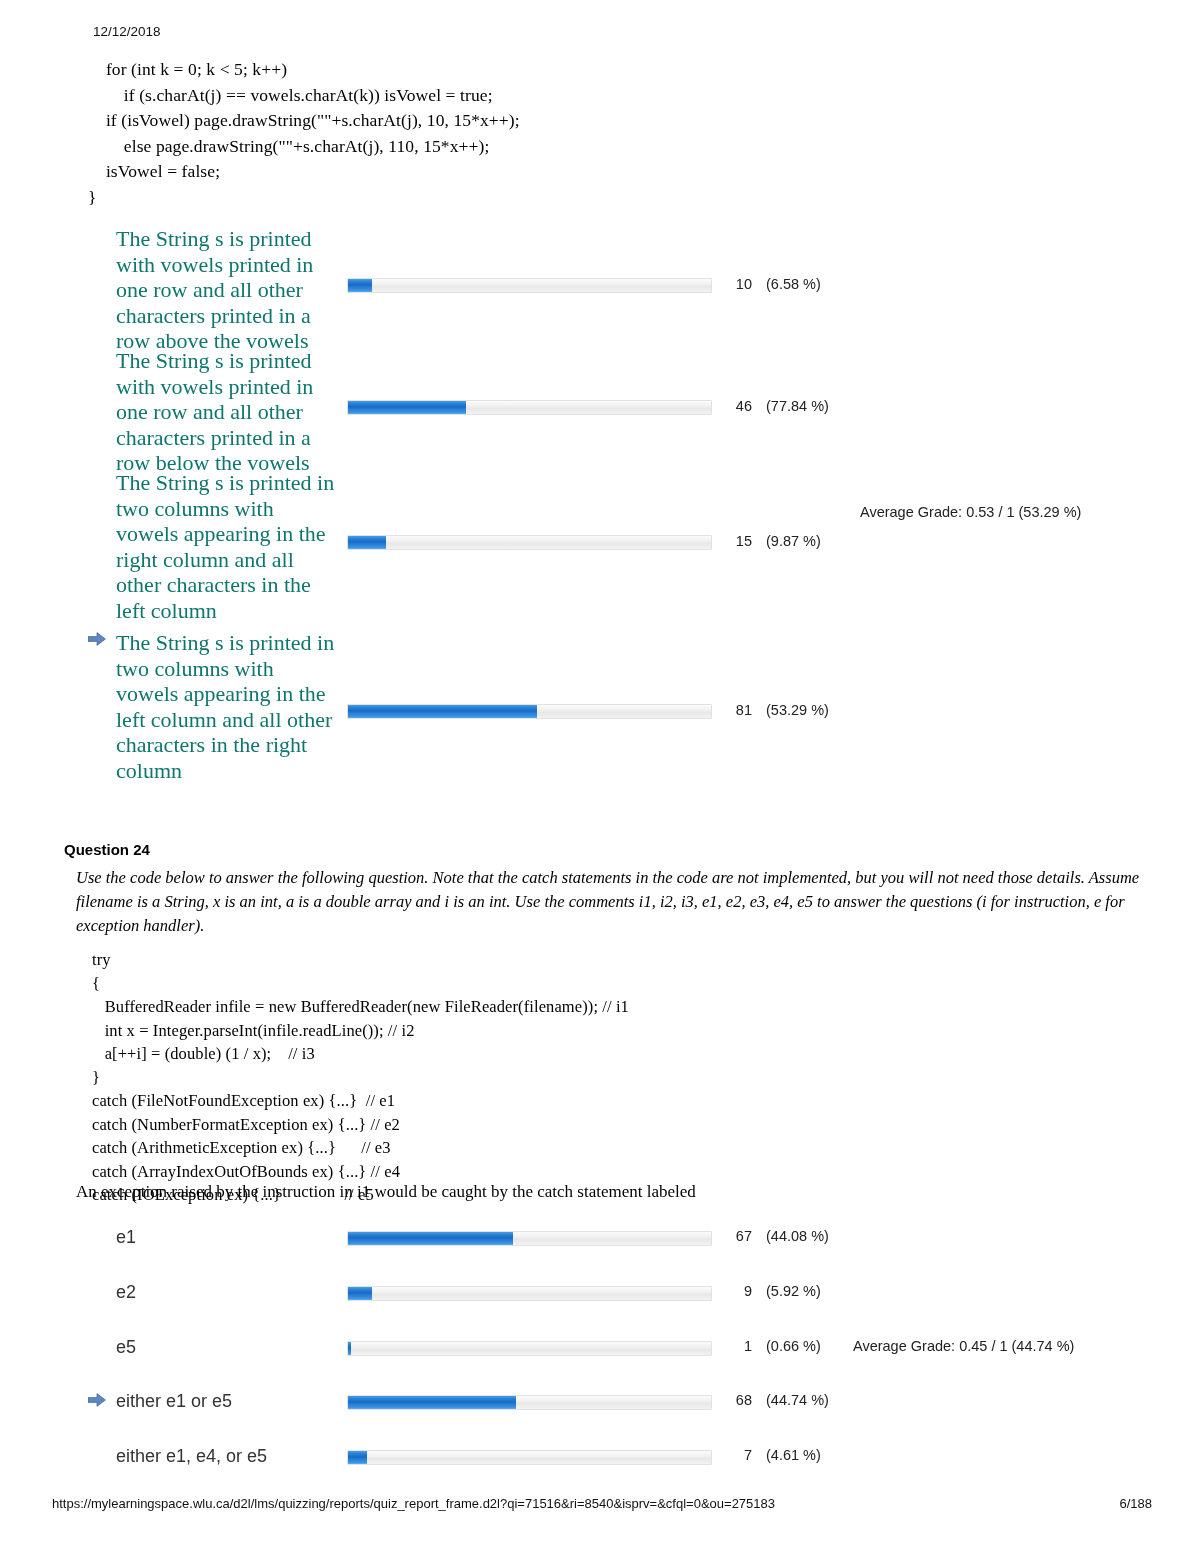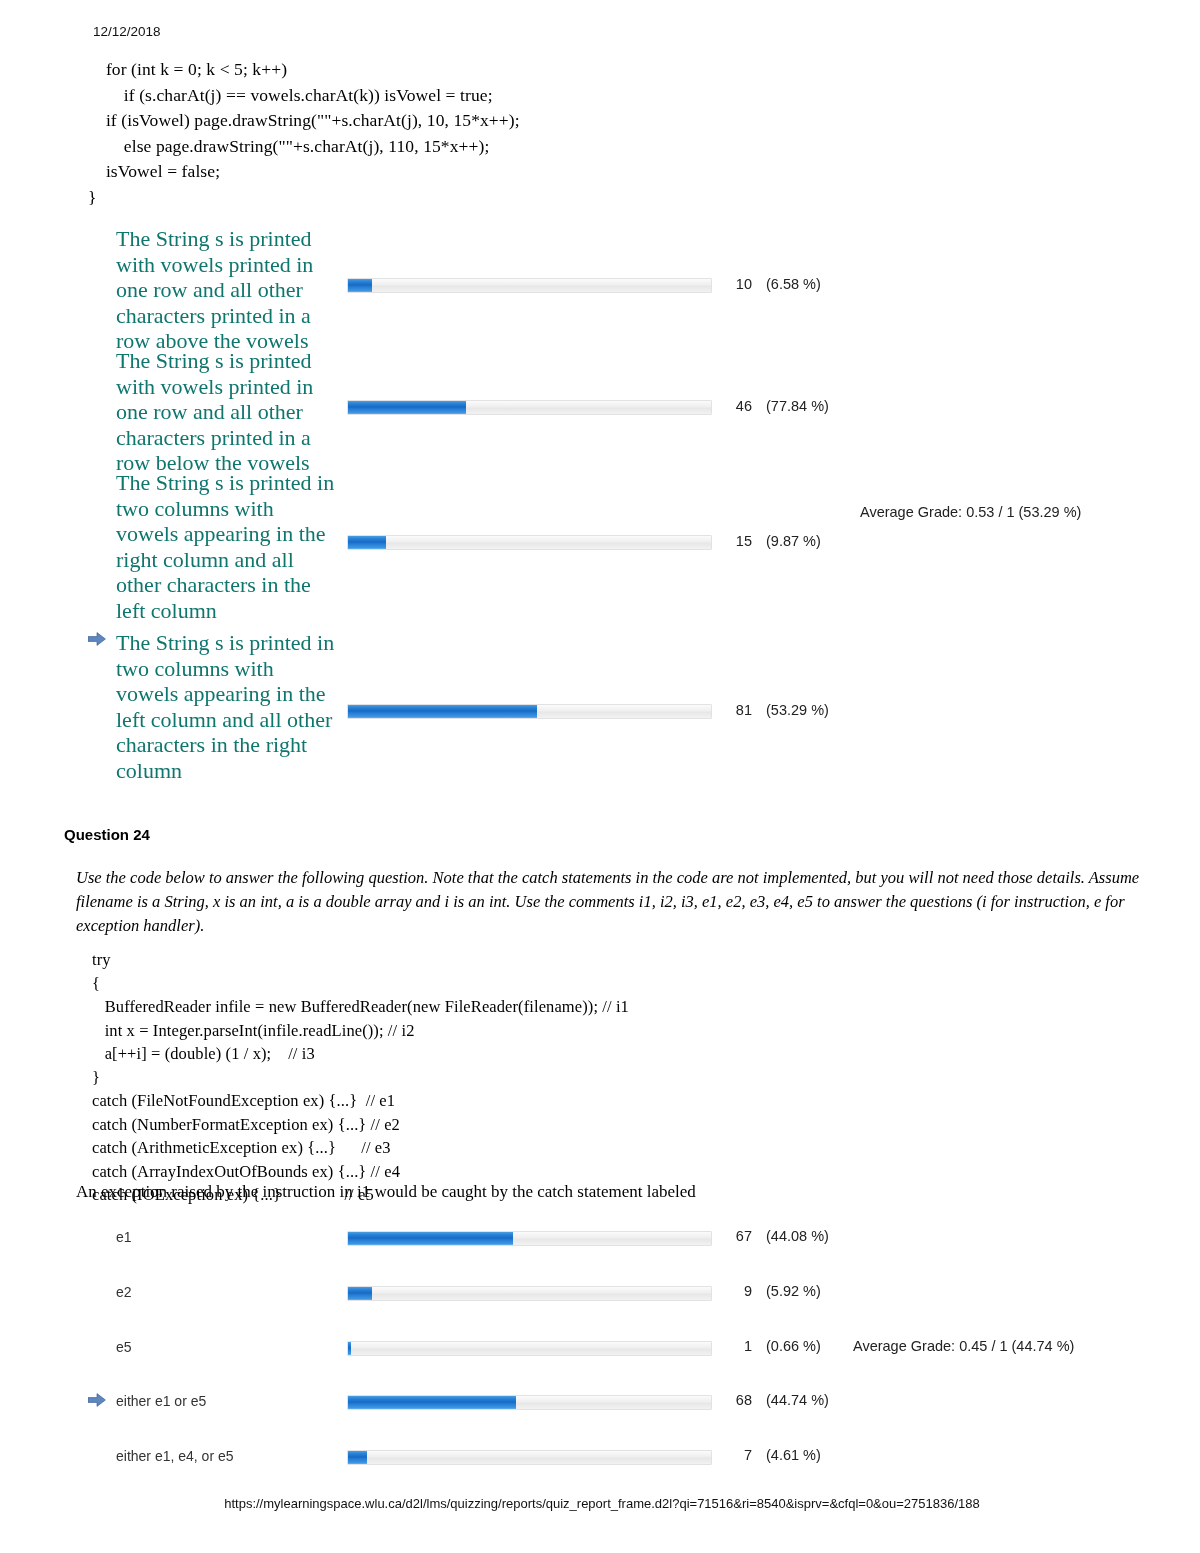--- a/index.html
+++ b/index.html
@@ -75,21 +75,21 @@
     position: absolute;
     left: 116px;
     width: 222px;
     font-family: "Liberation Serif", serif;
     font-size: 22px;
     line-height: 25.5px;
     color: #0f766e;
   }
   .answer-label.small {
     font-family: "Liberation Sans", sans-serif;
-    font-size: 14px;
+    font-size: 18px;
     line-height: 20px;
     color: #333;
   }
 
   .bar-track {
     position: absolute;
     left: 347px;
     width: 365px;
     height: 15px;
     background: linear-gradient(to bottom, #fbfbfb 0%, #efefef 45%, #e7e7e7 55%, #f2f2f2 100%);
@@ -136,20 +136,21 @@
   }
 
   
   .q-title {
     position: absolute;
     left: 64px;
     font-family: "Liberation Sans", sans-serif;
     font-size: 15px;
     font-weight: 700;
     color: #000;
+    margin-top: 15px;
   }
   .q-intro {
     position: absolute;
     left: 76px;
     width: 1090px;
     font-family: "Liberation Serif", serif;
     font-style: italic;
     font-size: 16.5px;
     line-height: 24px;
     color: #000;
@@ -163,21 +164,21 @@
     white-space: nowrap;
   }
 
   
   .page-footer {
     position: absolute;
     left: 52px;
     right: 48px;
     top: 1496px;
     display: flex;
-    justify-content: center;
+    justify-content: space-between;
     align-items: baseline;
     font-family: "Liberation Sans", sans-serif;
     font-size: 13px;
     color: #111;
   }
 </style>
 </head>
 <body>
 
 <div class="page-header">

